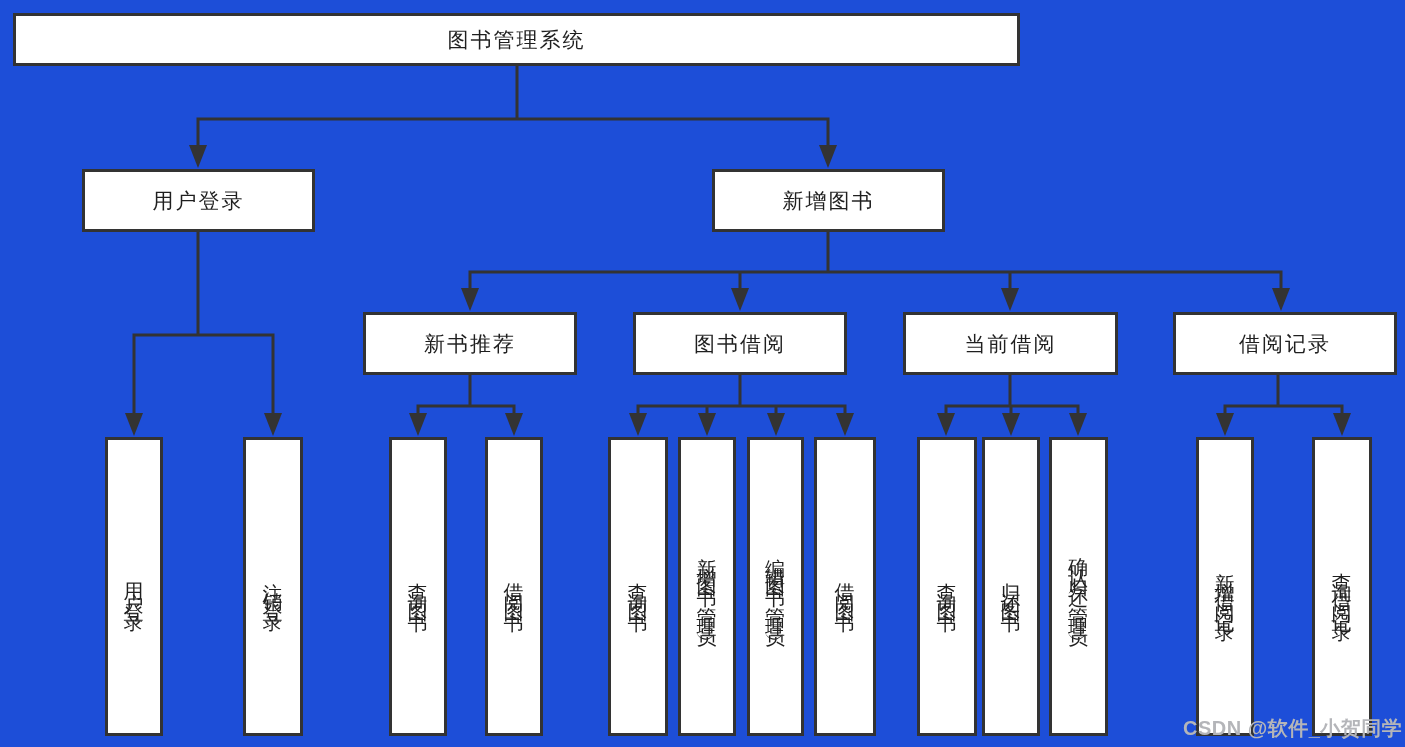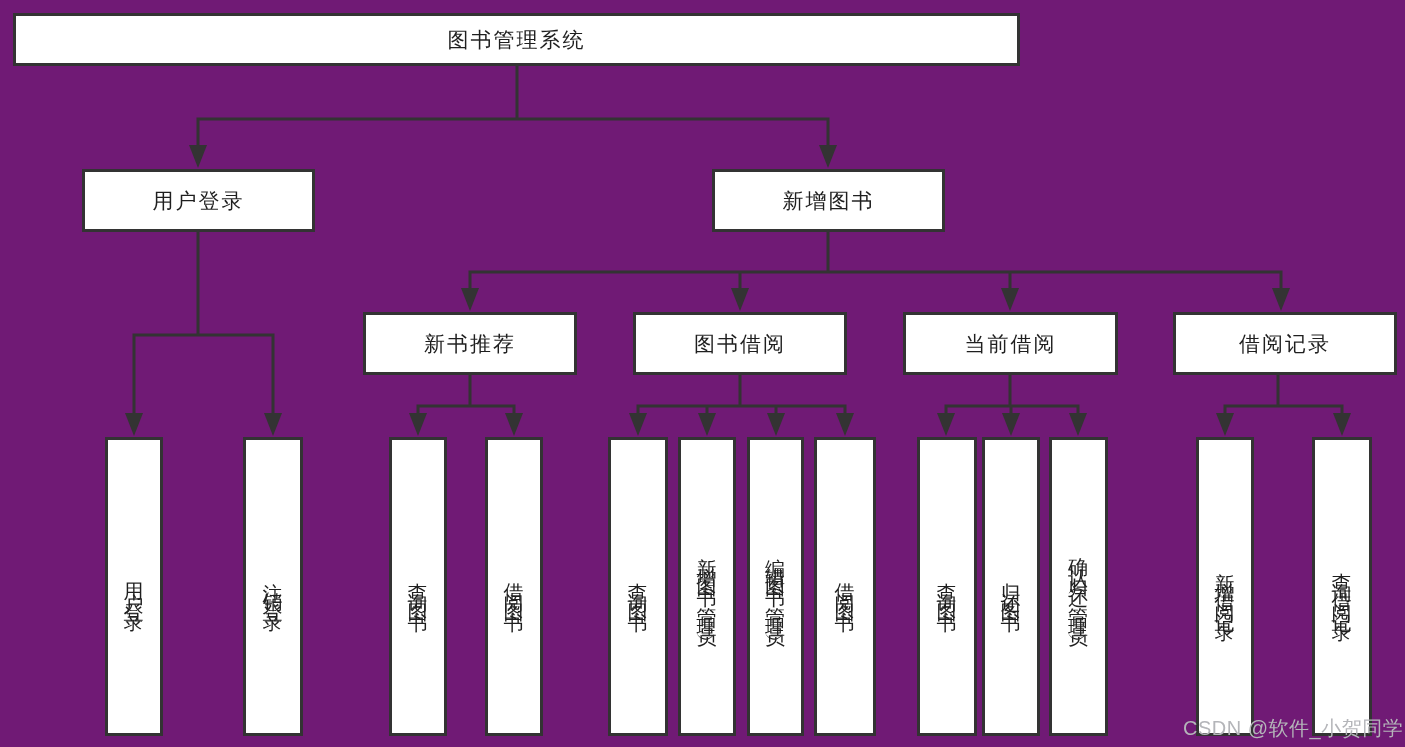--- a/index.html
+++ b/index.html
@@ -1,21 +1,21 @@
 <!DOCTYPE html>
 <html lang="zh"><head>
 <meta charset="utf-8">
 <title>图书管理系统</title>
 <style>
   html, body { margin: 0; padding: 0; background: #ffffff; }
   #canvas {
     position: relative;
     width: 1405px;
     height: 747px;
-    background: #701a75;
+    background: #1d4ed8;
     font-family: "Liberation Sans", "DejaVu Sans", sans-serif;
     color: #1f1f1f;
     overflow: hidden;
   }
   #connectors {
     position: absolute;
     left: 0; top: 0;
     width: 1405px; height: 747px;
     pointer-events: none;
   }
@@ -185,14 +185,14 @@
     <span class="vlabel">确认归还（管理员）</span>
   </div>
 
   <div class="box vbox leaf lf-g5a">
     <span class="vlabel">新增借阅记录</span>
   </div>
   <div class="box vbox leaf lf-g5b">
     <span class="vlabel">查询借阅记录</span>
   </div>
 
-  <div id="watermark" style="color: rgb(180, 181, 185);">CSDN @软件_小贺同学</div>
+  <div id="watermark" style="color: rgb(180, 181, 185); font-weight: bold;">CSDN @软件_小贺同学</div>
 </div>
 
 </body></html>

